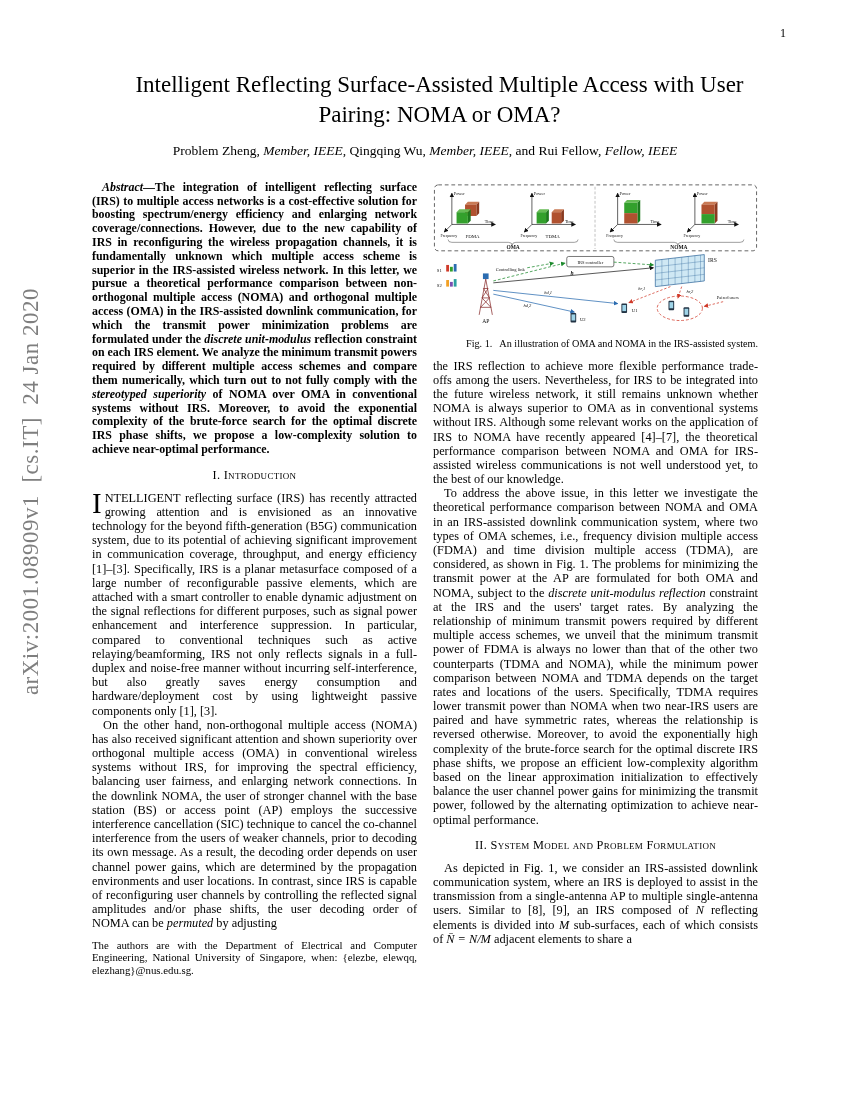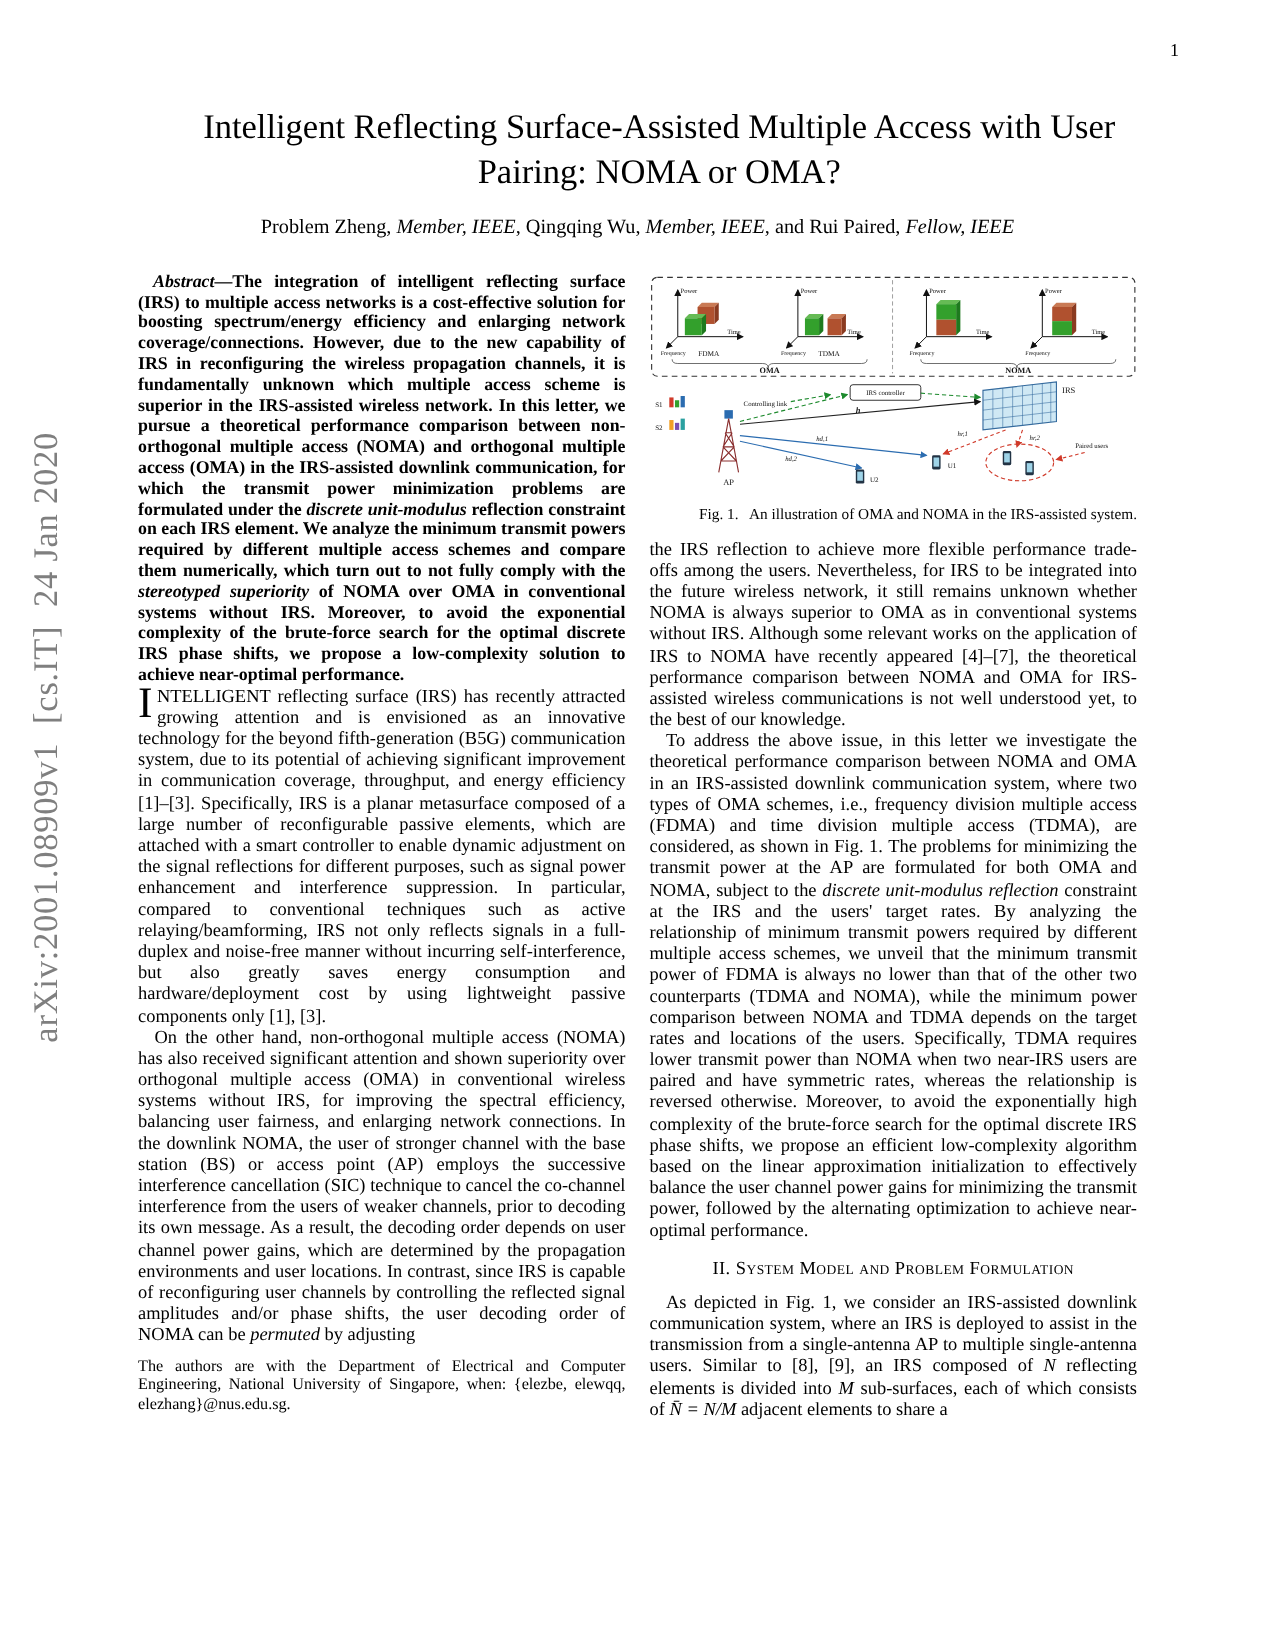--- a/index.html
+++ b/index.html
@@ -49,28 +49,29 @@
 </head>
 <body>
 
 <div class="page">
 
   <div class="arxiv">arXiv:2001.08909v1  [cs.IT]  24 Jan 2020</div>
   <div class="page-number">1</div>
 
   <div class="title-block">
     <h1 class="title">Intelligent Reflecting Surface-Assisted Multiple Access with User Pairing: NOMA or OMA?</h1>
-    <div class="authors"><span>Problem Zheng, </span><span class="it">Member, IEEE</span><span>, </span><span>Qingqing Wu, </span><span class="it">Member, IEEE</span><span>, and </span><span>Rui Paired, </span><span class="it">Fellow, IEEE</span></div>
+    <div class="authors"><span>Problem Zheng, </span><span class="it">Member, IEEE</span><span>, </span><span>Qingqing Wu, </span><span class="it">Member, IEEE</span><span>, and </span><span>Rui Fellow, </span><span class="it">Fellow, IEEE</span></div>
   </div>
 
   <div class="columns">
 
     <section class="col col-left">
       <p class="abstract"><span class="abs-label it">Abstract</span><span><span>—The integration of intelligent reflecting surface (IRS) to multiple access networks is a cost-effective solution for boosting spectrum/energy efficiency and enlarging network coverage/connections. However, due to the new capability of IRS in reconfiguring the wireless propagation channels, it is fundamentally unknown which multiple access scheme is superior in the IRS-assisted wireless network. In this letter, we pursue a theoretical performance comparison between non-orthogonal multiple access (NOMA) and orthogonal multiple access (OMA) in the IRS-assisted downlink communication, for which the transmit power minimization problems are formulated under the </span><span class="it">discrete unit-modulus</span><span> reflection constraint on each IRS element. We analyze the minimum transmit powers required by different multiple access schemes and compare them numerically, which turn out to not fully comply with the </span><span class="it">stereotyped superiority</span><span> of NOMA over OMA in conventional systems without IRS. Moreover, to avoid the exponential complexity of the brute-force search for the optimal discrete IRS phase shifts, we propose a low-complexity solution to achieve near-optimal performance.</span></span></p>
 
+      <h2 class="sec">I. Introduction</h2>
 
       <p class="body nodent"><span class="dropcap">I</span><span>NTELLIGENT reflecting surface (IRS) has recently attracted growing attention and is envisioned as an innovative technology for the beyond fifth-generation (B5G) communication system, due to its potential of achieving significant improvement in communication coverage, throughput, and energy efficiency [1]–[3]. Specifically, IRS is a planar metasurface composed of a large number of reconfigurable passive elements, which are attached with a smart controller to enable dynamic adjustment on the signal reflections for different purposes, such as signal power enhancement and interference suppression. In particular, compared to conventional techniques such as active relaying/beamforming, IRS not only reflects signals in a full-duplex and noise-free manner without incurring self-interference, but also greatly saves energy consumption and hardware/deployment cost by using lightweight passive components only [1], [3].</span></p>
 
       <p class="body"><span>On the other hand, non-orthogonal multiple access (NOMA) has also received significant attention and shown superiority over orthogonal multiple access (OMA) in conventional wireless systems without IRS, for improving the spectral efficiency, balancing user fairness, and enlarging network connections. In the downlink NOMA, the user of stronger channel with the base station (BS) or access point (AP) employs the successive interference cancellation (SIC) technique to cancel the co-channel interference from the users of weaker channels, prior to decoding its own message. As a result, the decoding order depends on user channel power gains, which are determined by the propagation environments and user locations. In contrast, since IRS is capable of reconfiguring user channels by controlling the reflected signal amplitudes and/or phase shifts, the user decoding order of NOMA can be </span><span class="it">permuted</span><span> by adjusting</span></p>
 
       <p class="footnote">The authors are with the Department of Electrical and Computer Engineering, National University of Singapore, when: {elezbe, elewqq, elezhang}@nus.edu.sg.</p>
     </section>
 
     <section class="col col-right">
 

